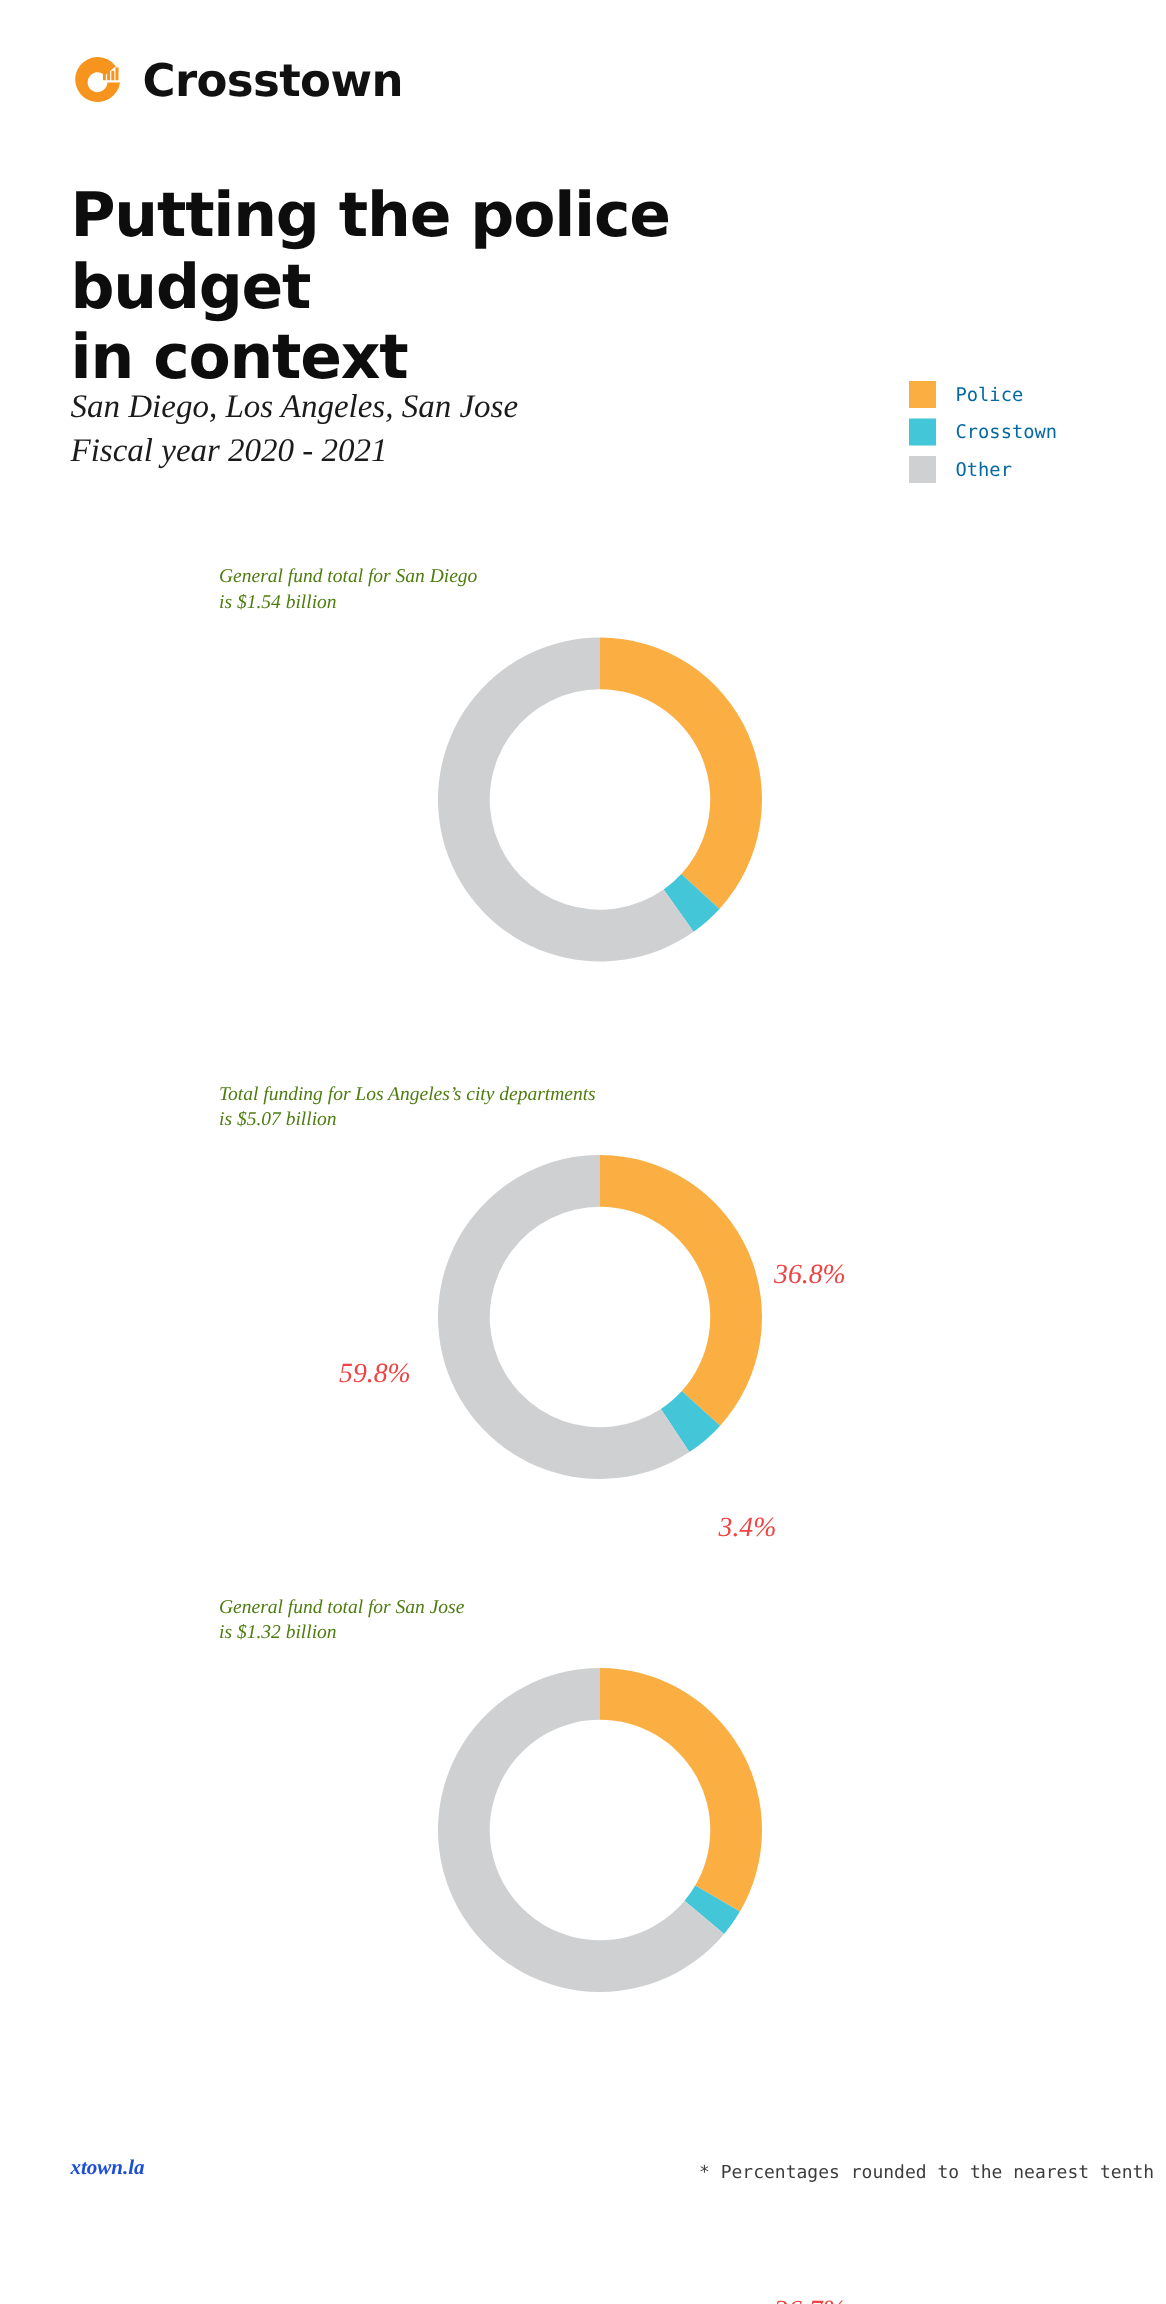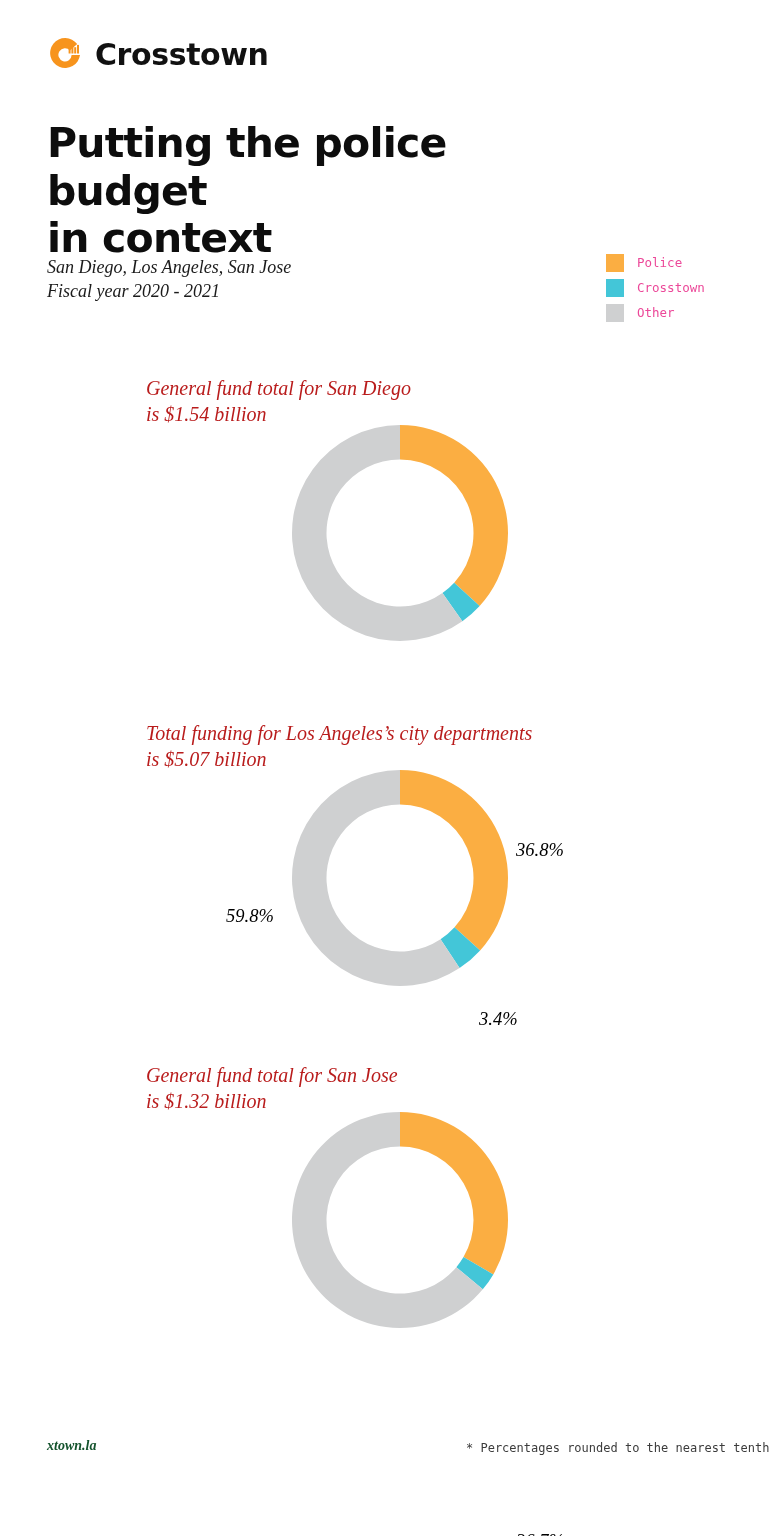--- a/index.html
+++ b/index.html
@@ -52,21 +52,21 @@
   }
 
   
   #subtitle {
     position: absolute;
     left: 47px;
     top: 256px;
     width: 420px;
     font-family: "Liberation Serif", serif;
     font-style: italic;
-    font-size: 18px;
+    font-size: 22px;
     line-height: 1.33;
     color: #1b1b1b;
     white-space: pre-line;
   }
 
   
   #legend {
     position: absolute;
     left: 606px;
     top: 250px;
@@ -78,69 +78,69 @@
     margin-bottom: 0px;
   }
   .legend-swatch {
     width: 18px;
     height: 18px;
     flex: 0 0 18px;
   }
   .legend-label {
     font-family: "DejaVu Sans Mono", monospace;
     font-size: 12.5px;
-    color: #ec4899;
+    color: #0369a1;
     margin-left: 13px;
     white-space: nowrap;
   }
 
   
   .chart-block { position: absolute; left: 0; width: 777px; }
   .chart-caption {
     position: absolute;
     left: 146px;
     top: 0;
     font-family: "Liberation Serif", serif;
     font-style: italic;
-    font-size: 20px;
+    font-size: 13px;
     line-height: 1.28;
-    color: #b91c1c;
+    color: #4d7c0f;
     white-space: pre-line;
   }
   .donut-wrap {
     position: absolute;
     left: 287px;
     top: 44px;
     width: 226px;
     height: 226px;
   }
   .donut-svg { display: block; width: 226px; height: 226px; }
 
   .pct {
     position: absolute;
     font-family: "Liberation Serif", serif;
     font-style: italic;
     font-size: 18.5px;
-    color: #000000;
+    color: #ef4444;
     white-space: nowrap;
   }
   .pct-police  { left: 516px; }
   .pct-other   { left: 226px; }
   .pct-library { left: 479px; }
 
   
   #footer-left {
     position: absolute;
     left: 47px;
     top: 1437px;
     width: 430px;
     font-family: "Liberation Serif", serif;
     font-size: 13.5px;
     line-height: 1.33;
-    color: #14532d;
+    color: #1d4ed8;
   }
   #footer-brand {
     font-weight: bold;
     font-style: italic;
     font-size: 14px;
     display: block;
   }
   #footer-sources {
     font-style: italic;
     display: block;

